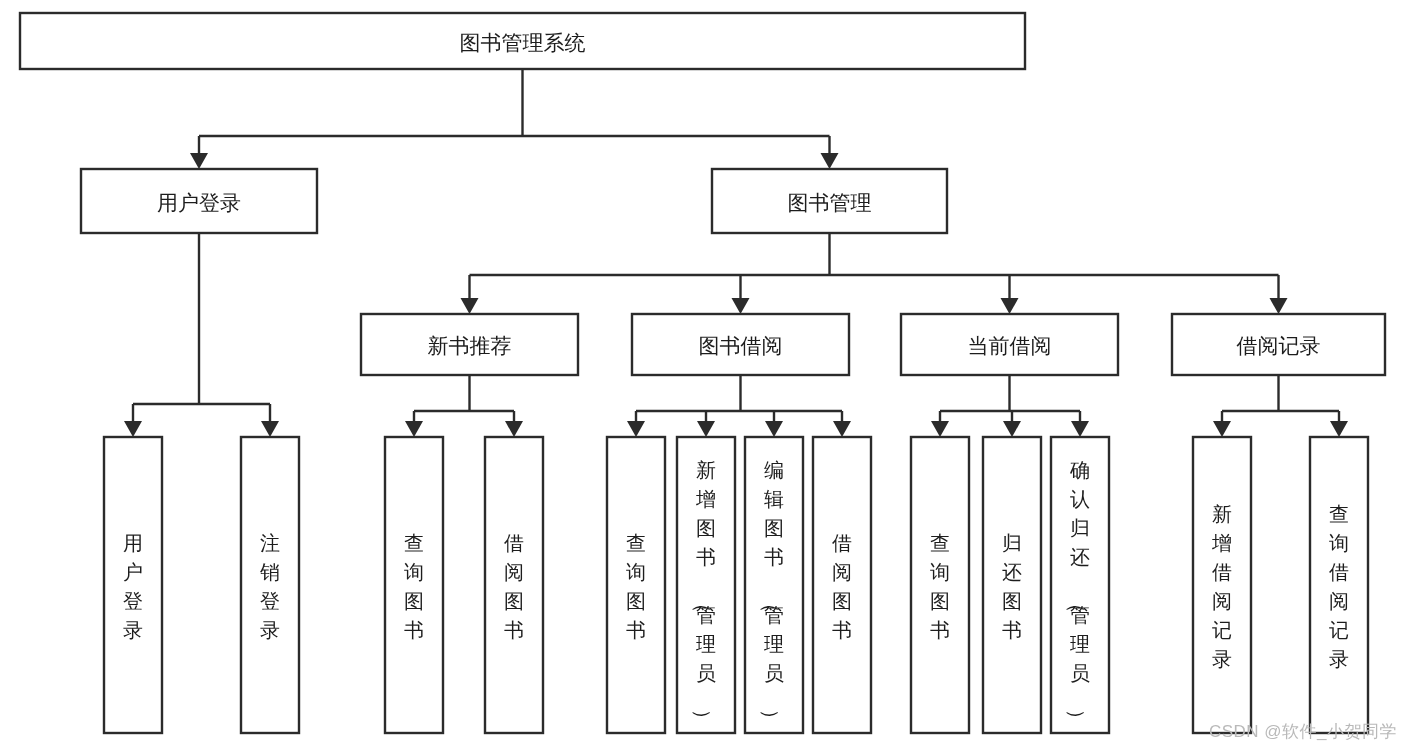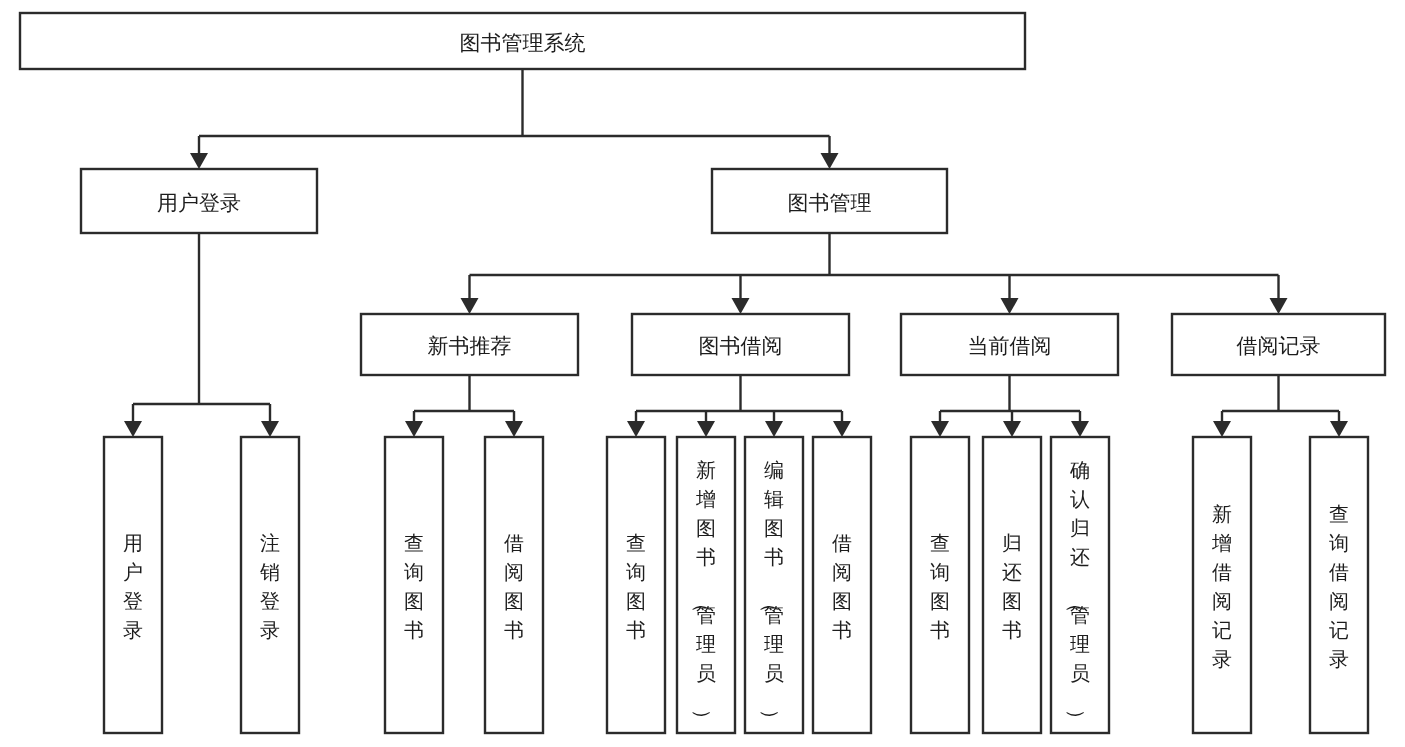--- a/index.html
+++ b/index.html
@@ -205,13 +205,14 @@
           <rect x="1193" y="437" width="58" height="296" class="node-box"></rect>
           <text x="1222" y="520.62" class="node-label-v"><tspan x="1222" dy="0">新</tspan><tspan x="1222" dy="29">增</tspan><tspan x="1222" dy="29">借</tspan><tspan x="1222" dy="29">阅</tspan><tspan x="1222" dy="29">记</tspan><tspan x="1222" dy="29">录</tspan></text>
         </g>
         <g>
           <rect x="1310" y="437" width="58" height="296" class="node-box"></rect>
           <text x="1339" y="520.62" class="node-label-v"><tspan x="1339" dy="0">查</tspan><tspan x="1339" dy="29">询</tspan><tspan x="1339" dy="29">借</tspan><tspan x="1339" dy="29">阅</tspan><tspan x="1339" dy="29">记</tspan><tspan x="1339" dy="29">录</tspan></text>
         </g>
       </g>
   </svg>
 
+  <div class="watermark-text">CSDN @软件_小贺同学</div>
 </div>
 
 </body></html>

